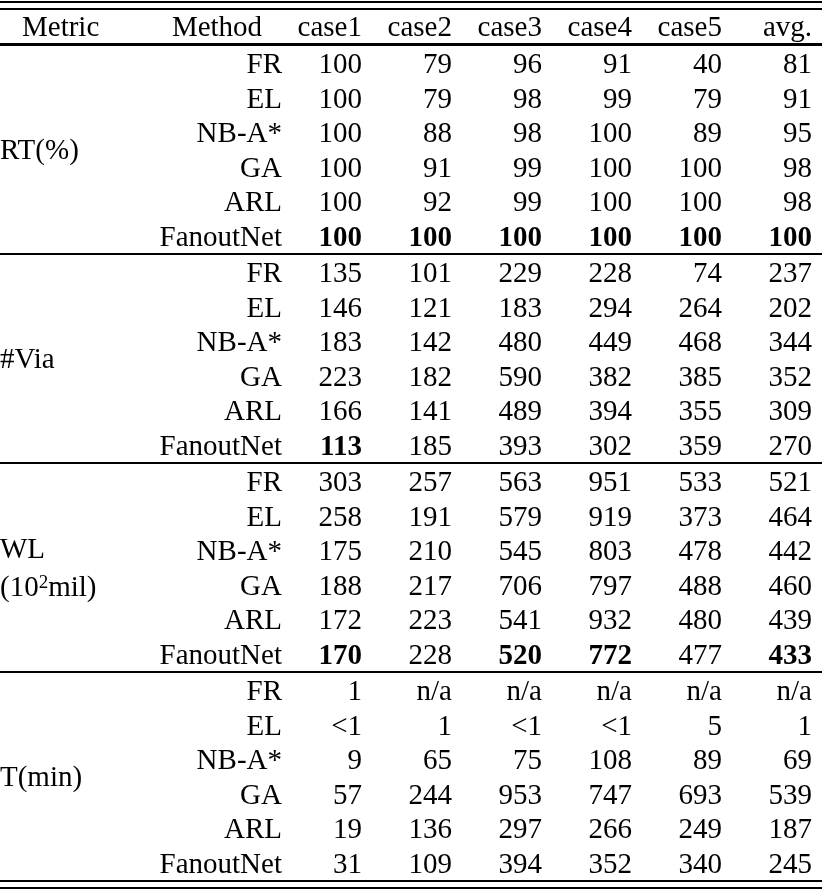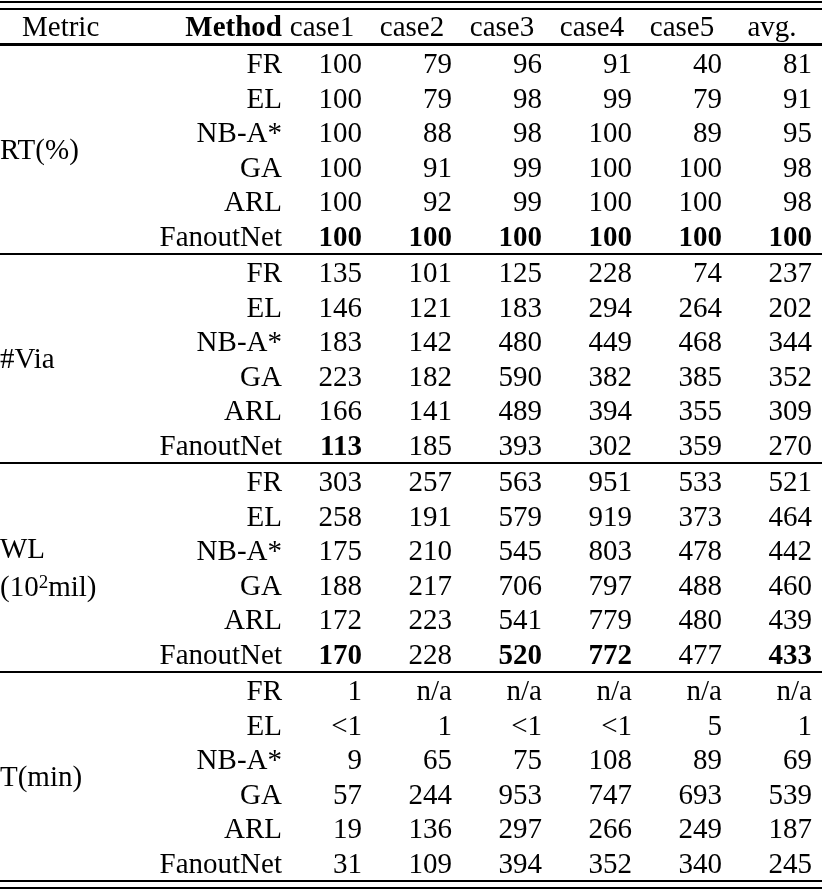--- a/index.html
+++ b/index.html
@@ -30,22 +30,22 @@
   tbody + tbody { border-top: 2.5px solid #000; }
   th, td {
     font-size: 29px;
     font-weight: normal;
     padding: 0;
     white-space: nowrap;
   }
   th { height: 33px; line-height: 33px; }
   td { height: 34.5px; line-height: 34.5px; }
   .h-metric { text-align: left; padding-left: 22px; }
-  .h-method { text-align: right; padding-left: 14px; font-weight: bold; }
-  .h-case   { padding-right: 10px; }
+  .h-method { text-align: center; padding-left: 14px; }
+  .h-case   { text-align: right; padding-right: 10px; }
   .metric-cell {
     vertical-align: middle;
     line-height: 33px;
   }
   .method-cell { text-align: right; padding-left: 14px; }
   .num-cell { text-align: right; padding-right: 10px; }
   .sup { font-size: 19px; vertical-align: 8px; }
 </style>
 </head>
 <body>
@@ -139,21 +139,21 @@
     </tbody>
 
     <tbody>
       <tr>
         <td class="metric-cell" rowspan="6">
           <div>#Via</div>
         </td>
         <td class="method-cell">FR</td>
         <td class="num-cell">135</td>
         <td class="num-cell">101</td>
-        <td class="num-cell">125</td>
+        <td class="num-cell">229</td>
         <td class="num-cell">228</td>
         <td class="num-cell">74</td>
         <td class="num-cell">237</td>
       </tr>
       <tr>
         <td class="method-cell">EL</td>
         <td class="num-cell">146</td>
         <td class="num-cell">121</td>
         <td class="num-cell">183</td>
         <td class="num-cell">294</td>
@@ -237,21 +237,21 @@
         <td class="num-cell">706</td>
         <td class="num-cell">797</td>
         <td class="num-cell">488</td>
         <td class="num-cell">460</td>
       </tr>
       <tr>
         <td class="method-cell">ARL</td>
         <td class="num-cell">172</td>
         <td class="num-cell">223</td>
         <td class="num-cell">541</td>
-        <td class="num-cell">779</td>
+        <td class="num-cell">932</td>
         <td class="num-cell">480</td>
         <td class="num-cell">439</td>
       </tr>
       <tr>
         <td class="method-cell">FanoutNet</td>
         <td class="num-cell" style="font-weight: bold;">170</td>
         <td class="num-cell">228</td>
         <td class="num-cell" style="font-weight: bold;">520</td>
         <td class="num-cell" style="font-weight: bold;">772</td>
         <td class="num-cell">477</td>

